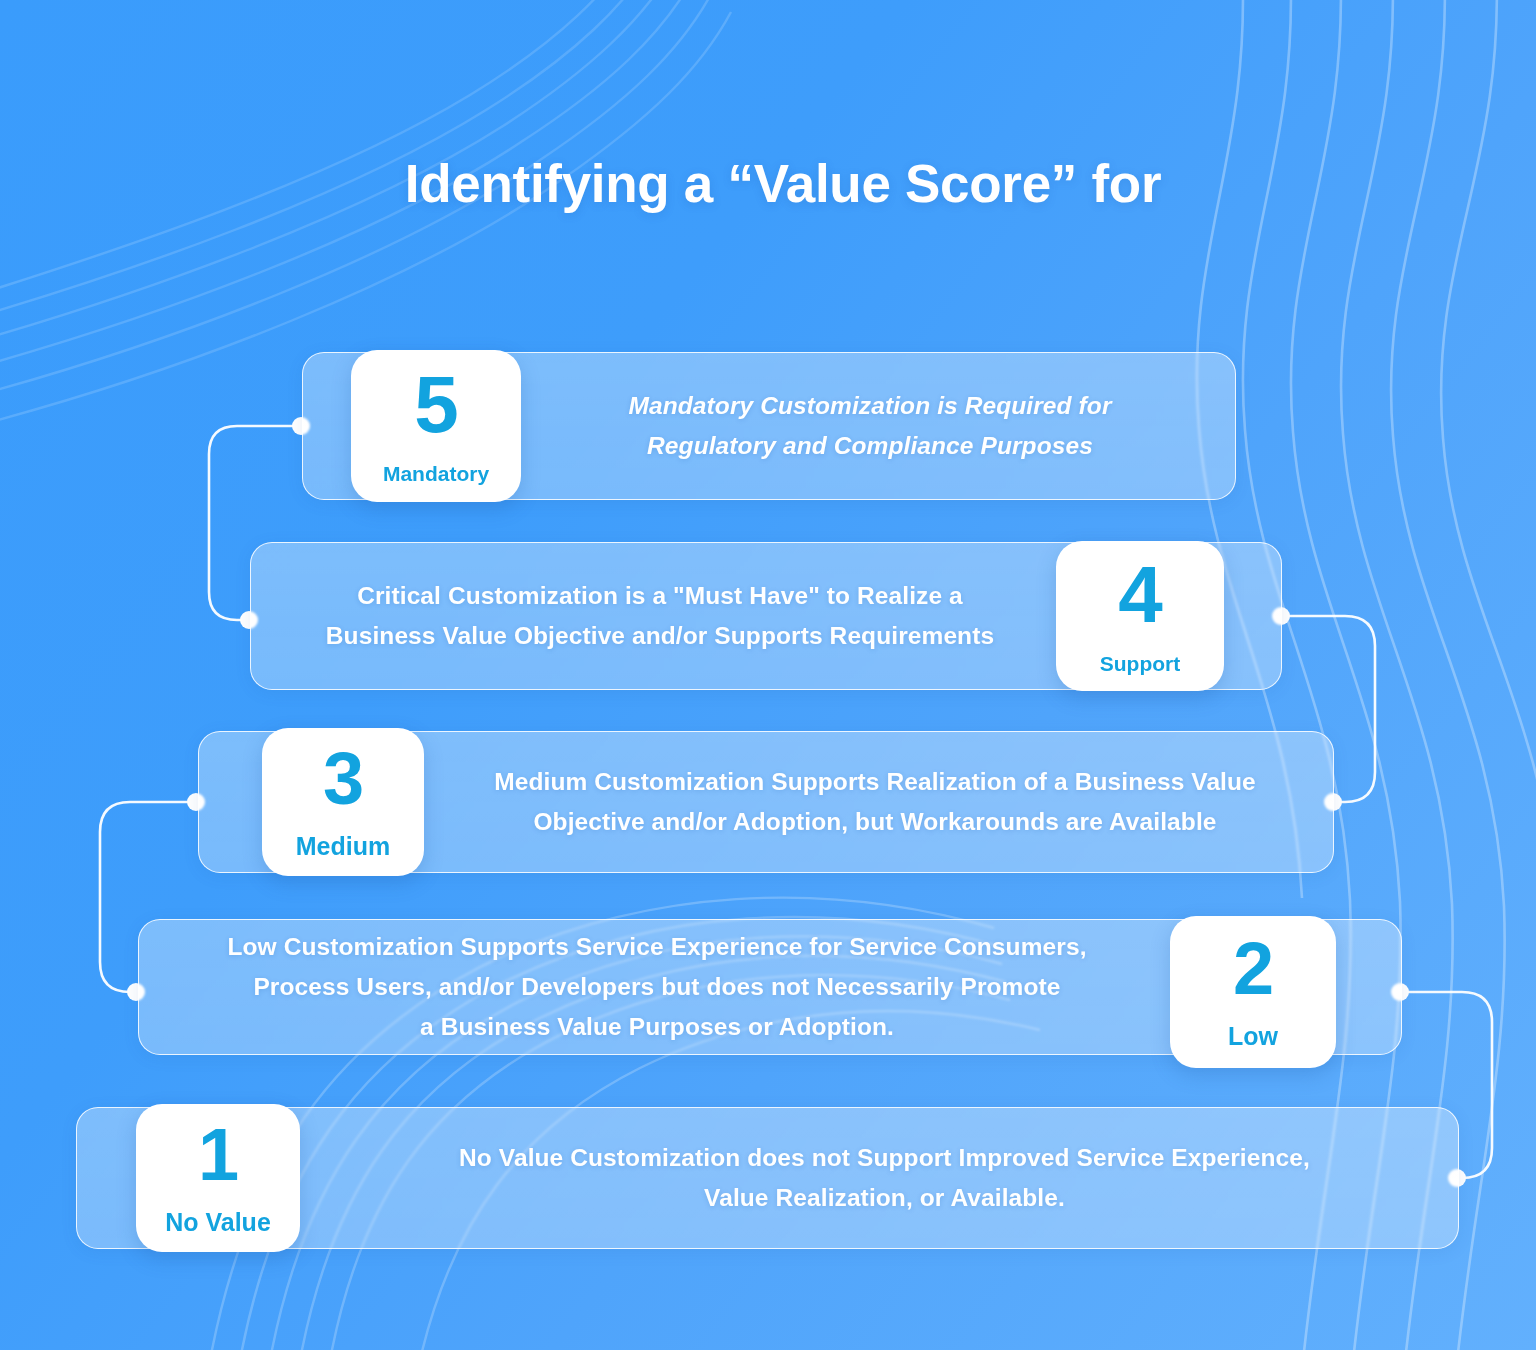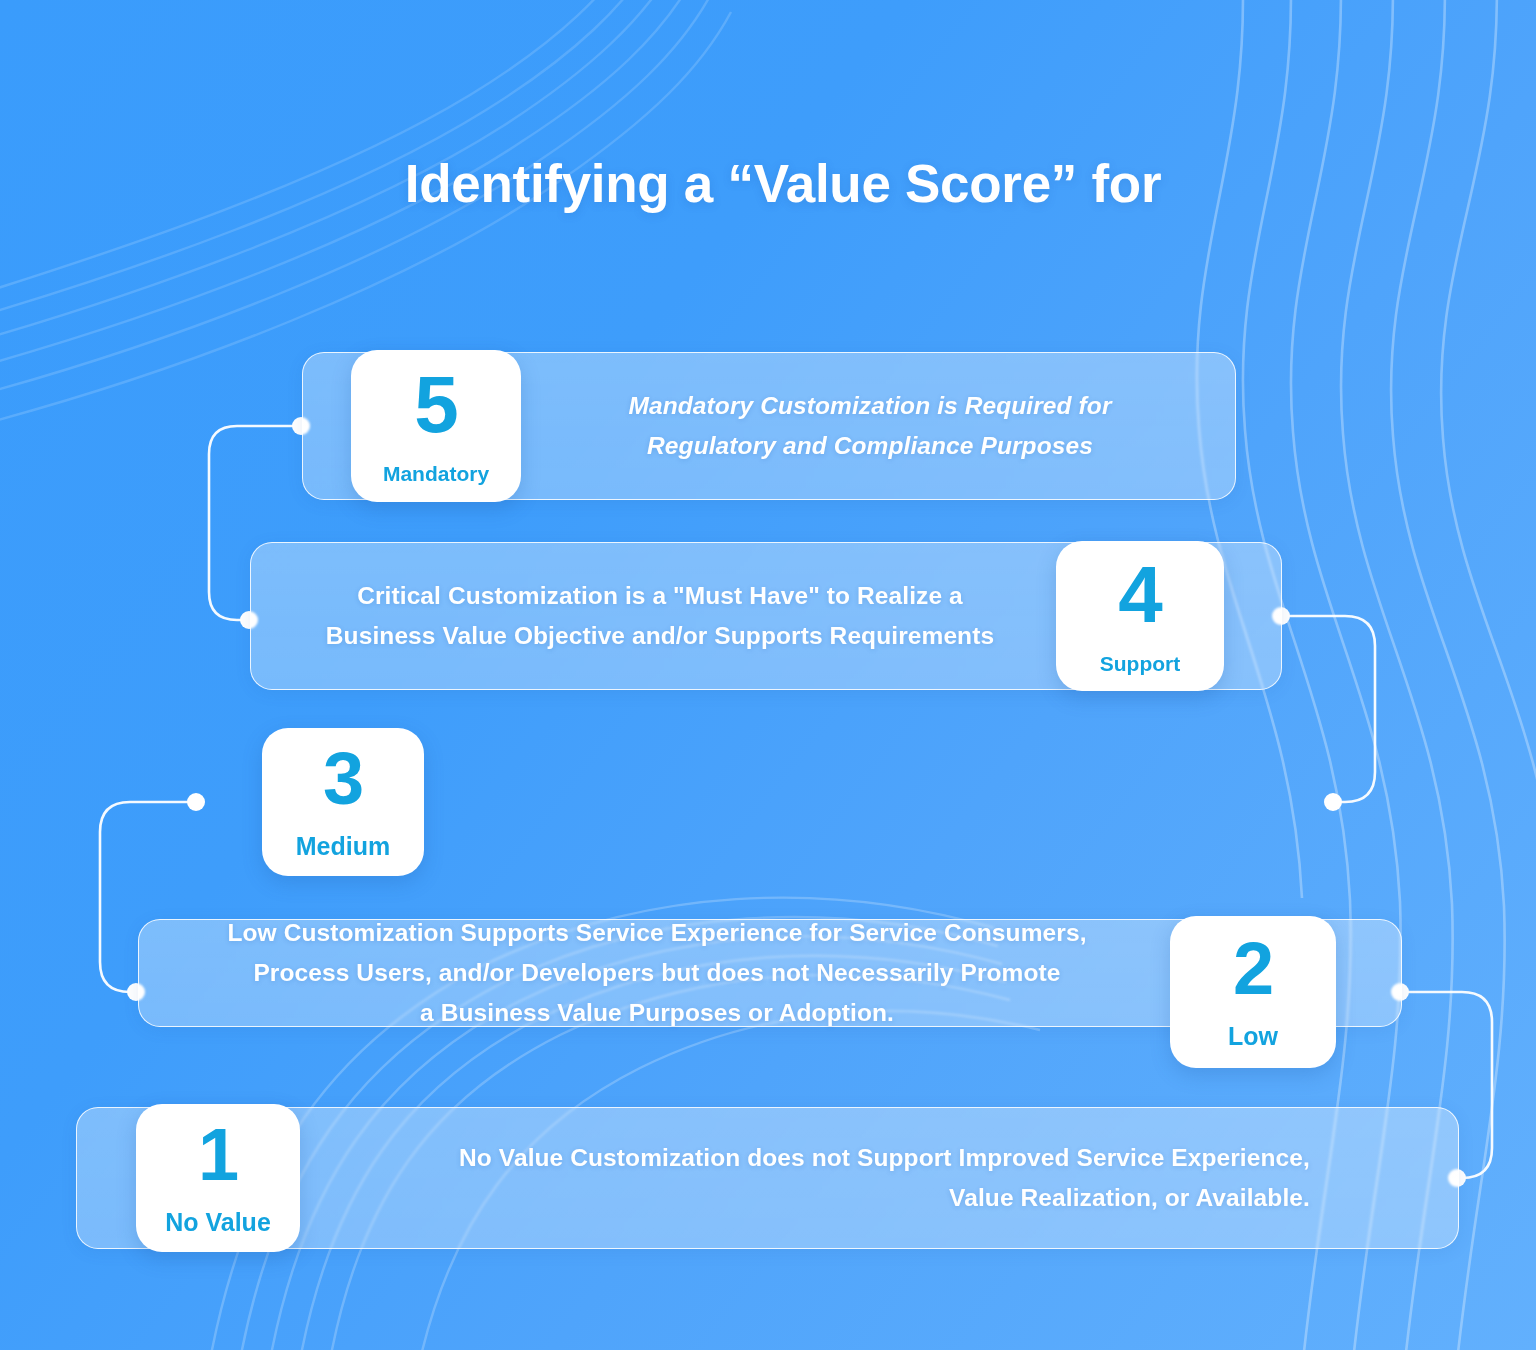--- a/index.html
+++ b/index.html
@@ -153,43 +153,52 @@
         <span>Critical Customization is a "Must Have" to Realize a</span><br>
         <span>Business Value Objective and/or Supports Requirements</span>
       </span>
     </div>
   </div>
   <div class="badge" style="left:1056px;top:541px;width:168px;height:150px;">
     <div class="num">4</div>
     <div class="lab">Support</div>
   </div>
 
+  <div class="row" style="left:198px;top:731px;width:1136px;height:142px;">
+    <div class="bar"></div>
+    <div class="desc" style="left:240px;right:22px;">
+      <span>
+        <span>Medium Customization Supports Realization of a Business Value</span><br>
+        <span>Objective and/or Adoption, but Workarounds are Available</span>
+      </span>
+    </div>
+  </div>
   <div class="badge sm" style="left:262px;top:728px;width:162px;height:148px;">
     <div class="num">3</div>
     <div class="lab">Medium</div>
   </div>
 
-  <div class="row" style="left:138px;top:919px;width:1264px;height:108px;">
+  <div class="row" style="left:138px;top:919px;width:1264px;height:136px;">
     <div class="bar"></div>
     <div class="desc" style="left:22px;right:248px;">
       <span>
         <span>Low Customization Supports Service Experience for Service Consumers,</span><br>
         <span>Process Users, and/or Developers but does not Necessarily Promote</span><br>
         <span>a Business Value Purposes or Adoption.</span>
       </span>
     </div>
   </div>
   <div class="badge sm" style="left:1170px;top:916px;width:166px;height:152px;">
     <div class="num">2</div>
     <div class="lab">Low</div>
   </div>
 
   <div class="row" style="left:76px;top:1107px;width:1383px;height:142px;">
     <div class="bar"></div>
-    <div class="desc" style="left:240px;right:6px;text-align:right;">
+    <div class="desc" style="left:240px;right:6px;">
       <span>
         <span>No Value Customization does not Support Improved Service Experience,</span><br>
         <span>Value Realization, or Available.</span>
       </span>
     </div>
   </div>
   <div class="badge sm" style="left:136px;top:1104px;width:164px;height:148px;">
     <div class="num">1</div>
     <div class="lab">No Value</div>
   </div>

